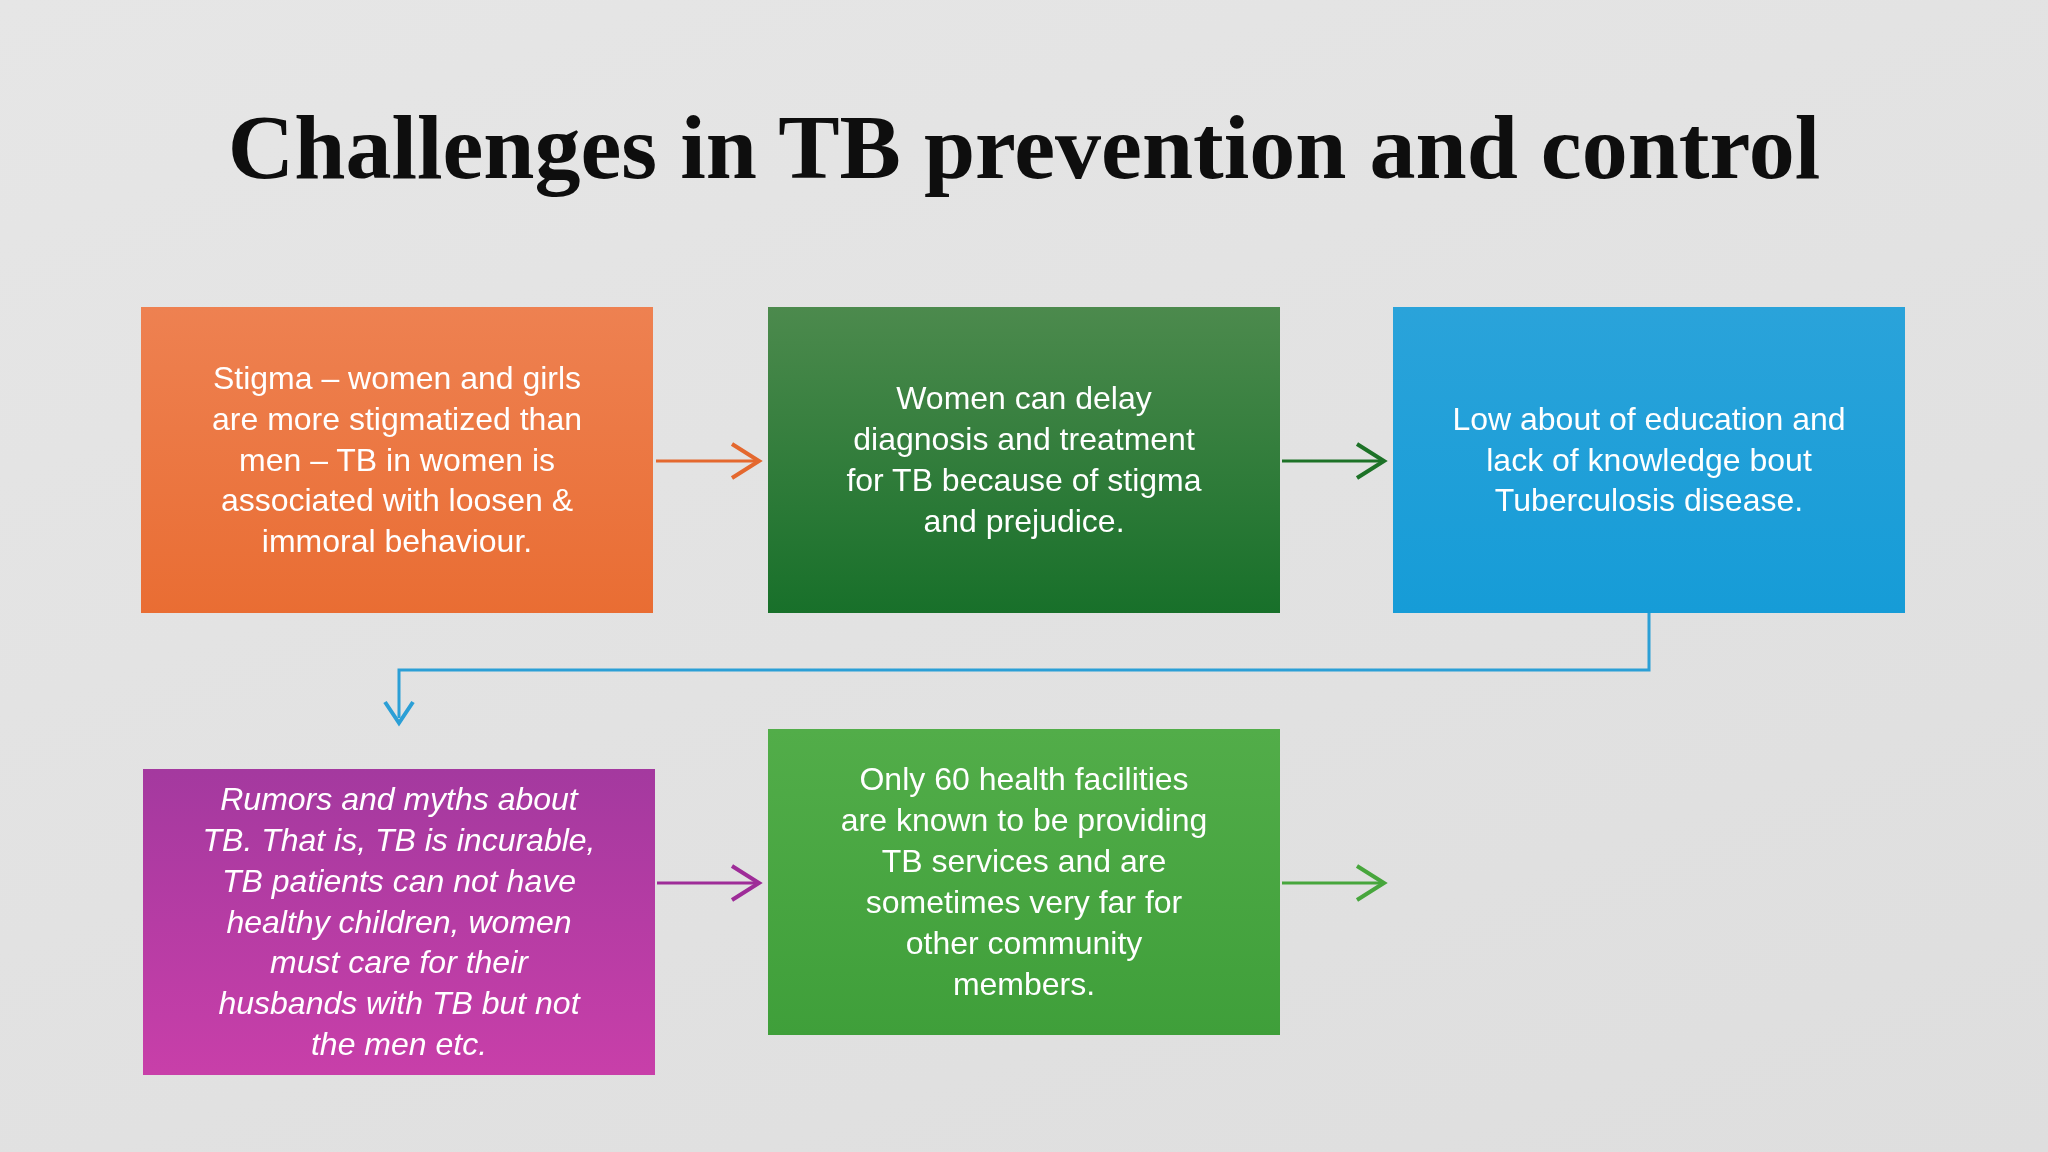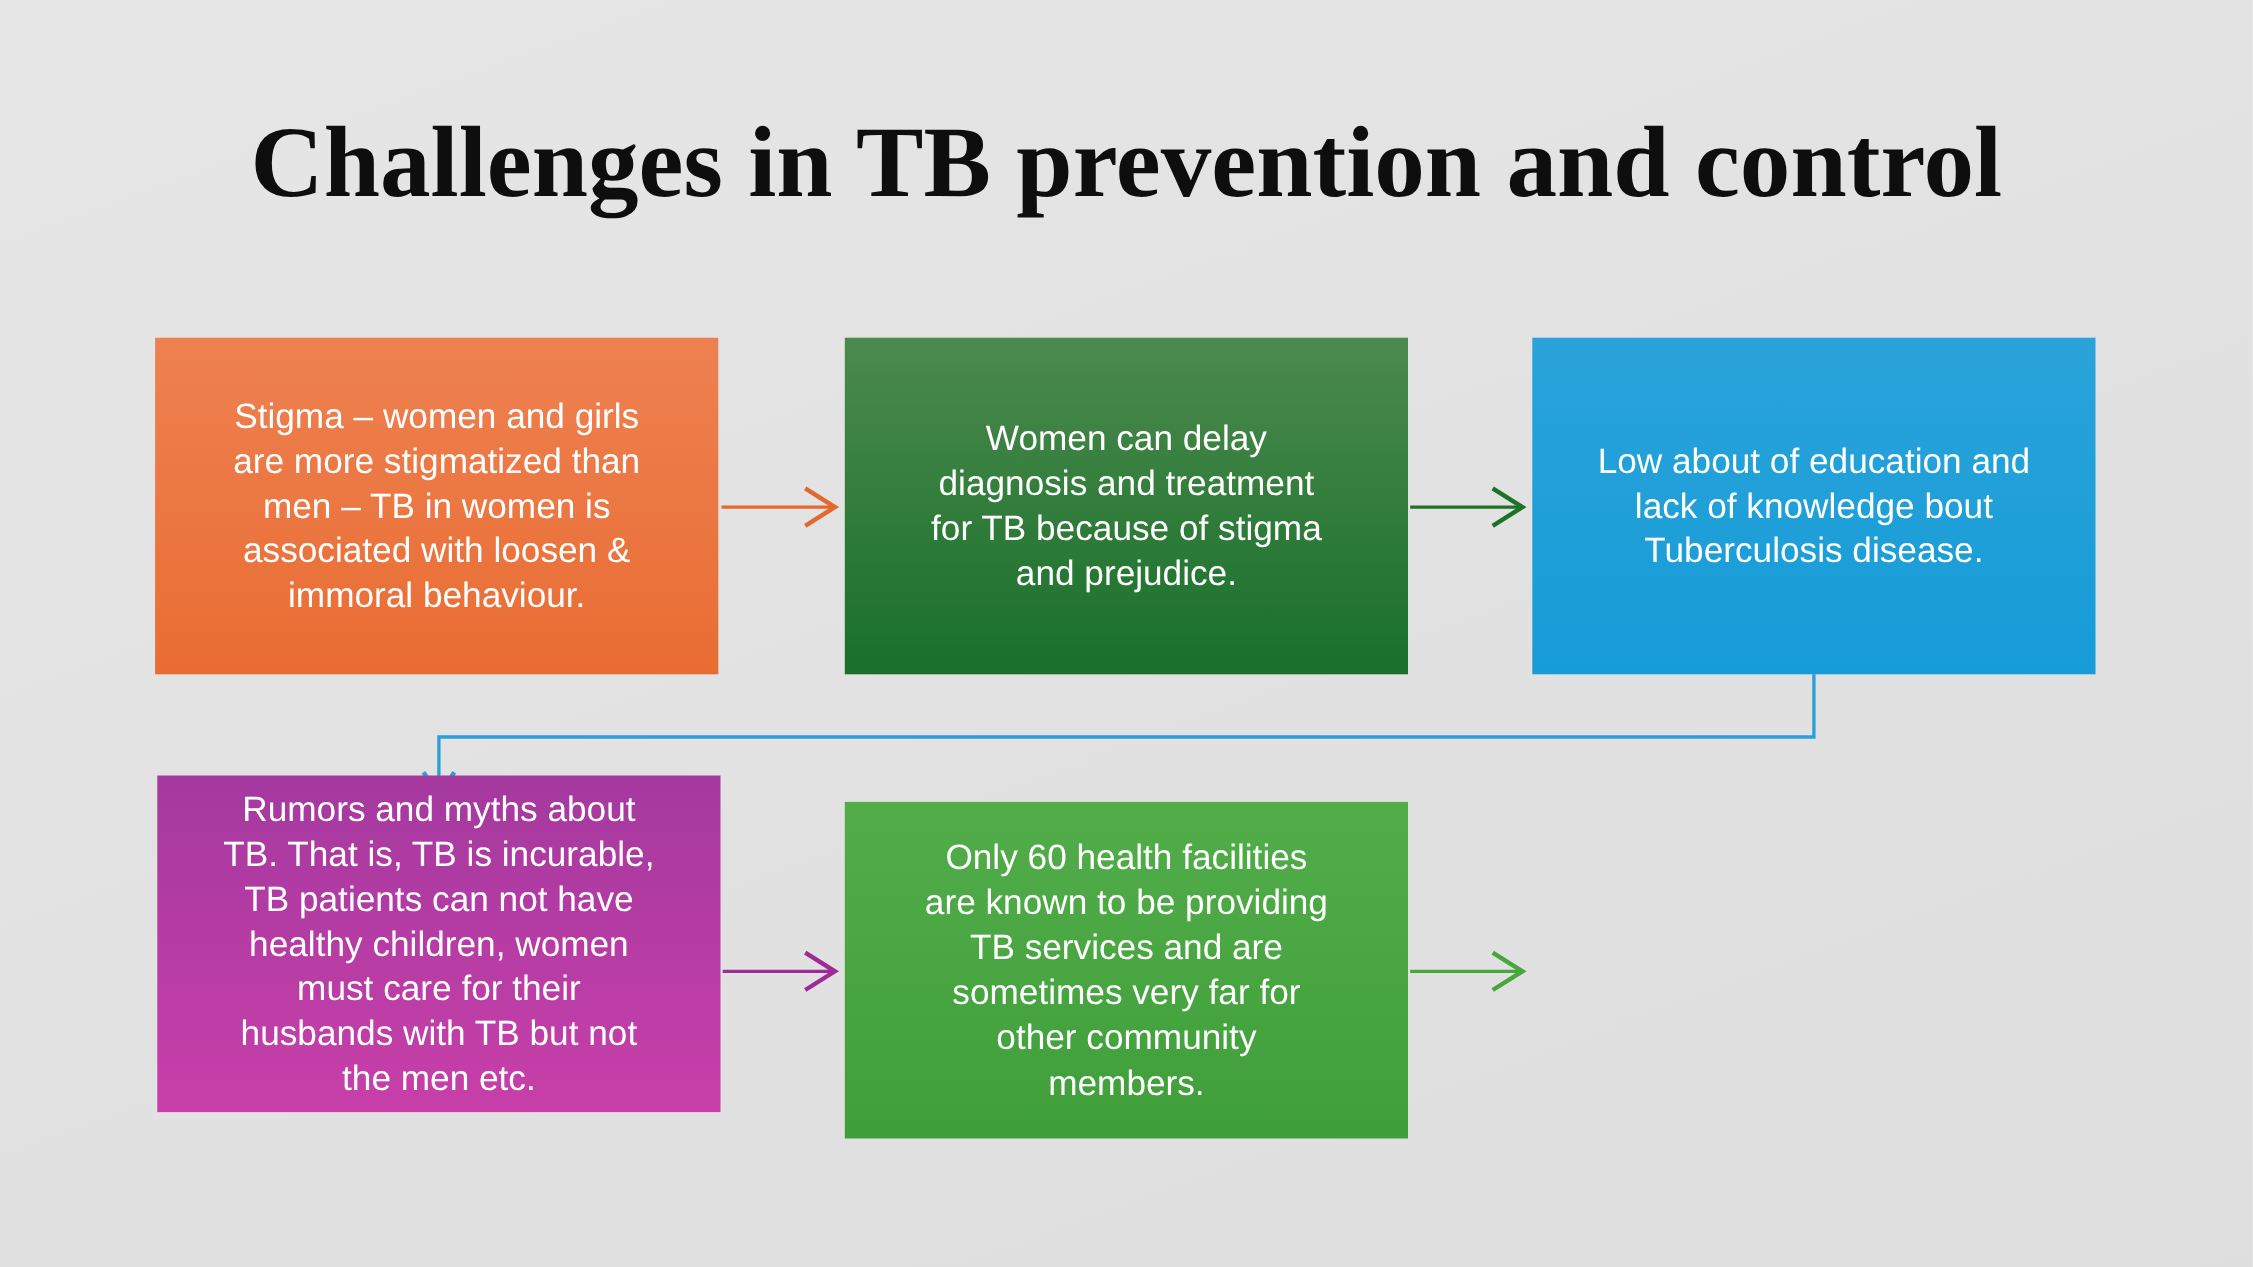--- a/index.html
+++ b/index.html
@@ -24,21 +24,21 @@
     background:#888;
   }
   .box-text{
     color:#ffffff;
     font-size:32px;line-height:1.28;
     text-align:center;
   }
   .b1{left:141px;top:307px;}
   .b2{left:768px;top:307px;}
   .b3{left:1393px;top:307px;}
-  .b4{left:143px;top:705px;}
+  .b4{left:143px;top:769px;font-style:italic;}
   .b5{left:768px;top:729px;}
   .b6{left:1393px;top:729px;}
   .b1 .box-text{max-width:400px;}
   .b2 .box-text{max-width:372px;}
   .b3 .box-text{max-width:412px;}
   .b4 .box-text{max-width:400px;}
   .b5 .box-text{max-width:382px;}
   .b6 .box-text{max-width:400px;}
   svg.connector-layer{position:absolute;left:0;top:0;width:2048px;height:1152px;}
   svg .shaft{stroke-width:3;fill:none;}

